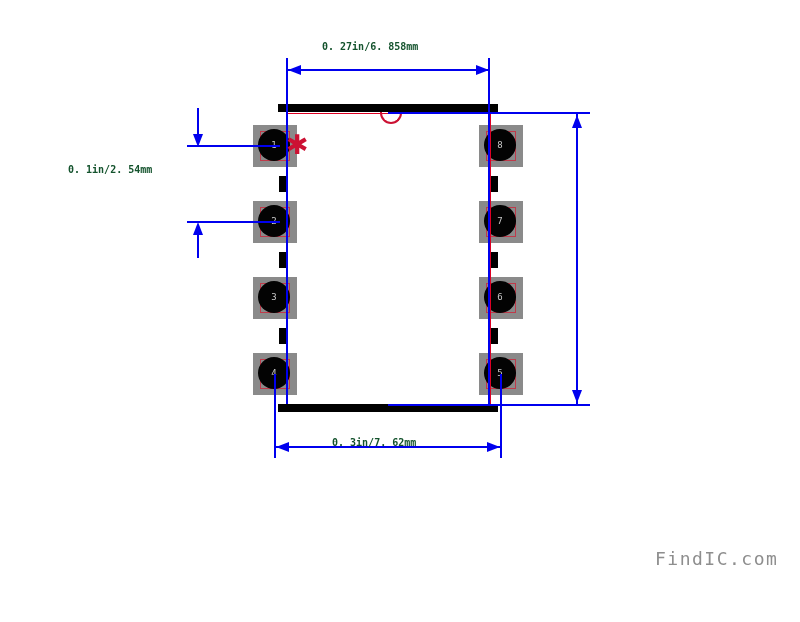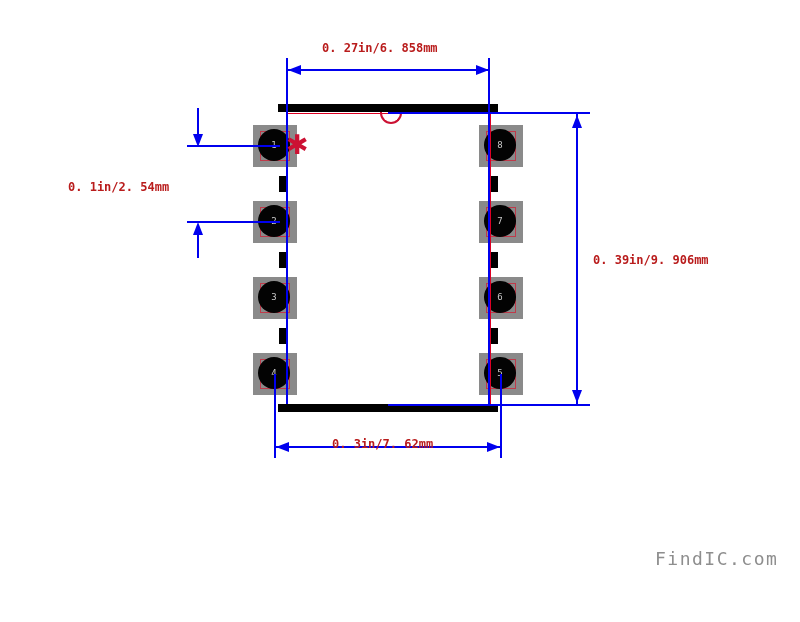--- a/index.html
+++ b/index.html
@@ -1,20 +1,20 @@
 <!DOCTYPE html>
 <html><head>
 <meta charset="utf-8">
 <style>
   html,body{margin:0;padding:0;background:#fff;}
   #canvas{position:relative;width:800px;height:622px;background:#fff;overflow:hidden;
           font-family:"DejaVu Sans Mono", monospace;}
 
   
-  .dim-label{position:absolute;color:#b91c1c;font-size:12px;font-weight:bold;white-space:pre;}
+  .dim-label{position:absolute;color:#14532d;font-size:10px;font-weight:bold;white-space:pre;}
 
   
   .bline{position:absolute;background:#0000ee;}
 
   
   .arr{position:absolute;width:0;height:0;}
   .arr-left {border-top:5px solid transparent;border-bottom:5px solid transparent;border-right:13px solid #0000ee;}
   .arr-right{border-top:5px solid transparent;border-bottom:5px solid transparent;border-left:13px solid #0000ee;}
   .arr-up   {border-left:5px solid transparent;border-right:5px solid transparent;border-bottom:13px solid #0000ee;}
   .arr-down {border-left:5px solid transparent;border-right:5px solid transparent;border-top:13px solid #0000ee;}
@@ -118,36 +118,35 @@
   <div class="bline" style="left:287px;top:69px;width:203px;height:2px"></div>
   <div class="arr arr-left" style="left:288px;top:65px"></div>
   <div class="arr arr-right" style="left:476px;top:65px"></div>
   <div class="dim-label" style="left:322px;top:41px">0. 27in/6. 858mm</div>
 
   <div class="bline" style="left:388px;top:112px;width:202px;height:2px"></div>
   <div class="bline" style="left:388px;top:404px;width:202px;height:2px"></div>
   <div class="bline" style="left:576px;top:114px;width:2px;height:290px"></div>
   <div class="arr arr-up" style="left:572px;top:115px"></div>
   <div class="arr arr-down" style="left:572px;top:390px"></div>
-  <div class="dim-label" style="left:593px;top:253px">0. 39in/9. 906mm</div>
 
   <div class="bline" style="left:274px;top:374px;width:2px;height:84px"></div>
   <div class="bline" style="left:500px;top:374px;width:2px;height:84px"></div>
   <div class="bline" style="left:275px;top:446px;width:226px;height:2px"></div>
   <div class="arr arr-left" style="left:276px;top:442px"></div>
   <div class="arr arr-right" style="left:487px;top:442px"></div>
   <div class="dim-label" style="left:332px;top:437px">0. 3in/7. 62mm</div>
 
   <div class="bline" style="left:197px;top:108px;width:2px;height:28px"></div>
   <div class="arr arr-down" style="left:193px;top:134px"></div>
   <div class="bline" style="left:187px;top:145px;width:93px;height:2px"></div>
   <div class="arr arr-up" style="left:193px;top:222px"></div>
   <div class="bline" style="left:187px;top:221px;width:93px;height:2px"></div>
   <div class="bline" style="left:197px;top:234px;width:2px;height:24px"></div>
-  <div class="dim-label" style="left:68px;top:180px">0. 1in/2. 54mm</div>
+  <div class="dim-label" style="left:68px;top:164px">0. 1in/2. 54mm</div>
 
   <div class="marker">✱</div>
 
   <div class="logo">
     <div class="logo-sub">FindIC.com</div>
   </div>
 
 </div>
 
 </body></html>

